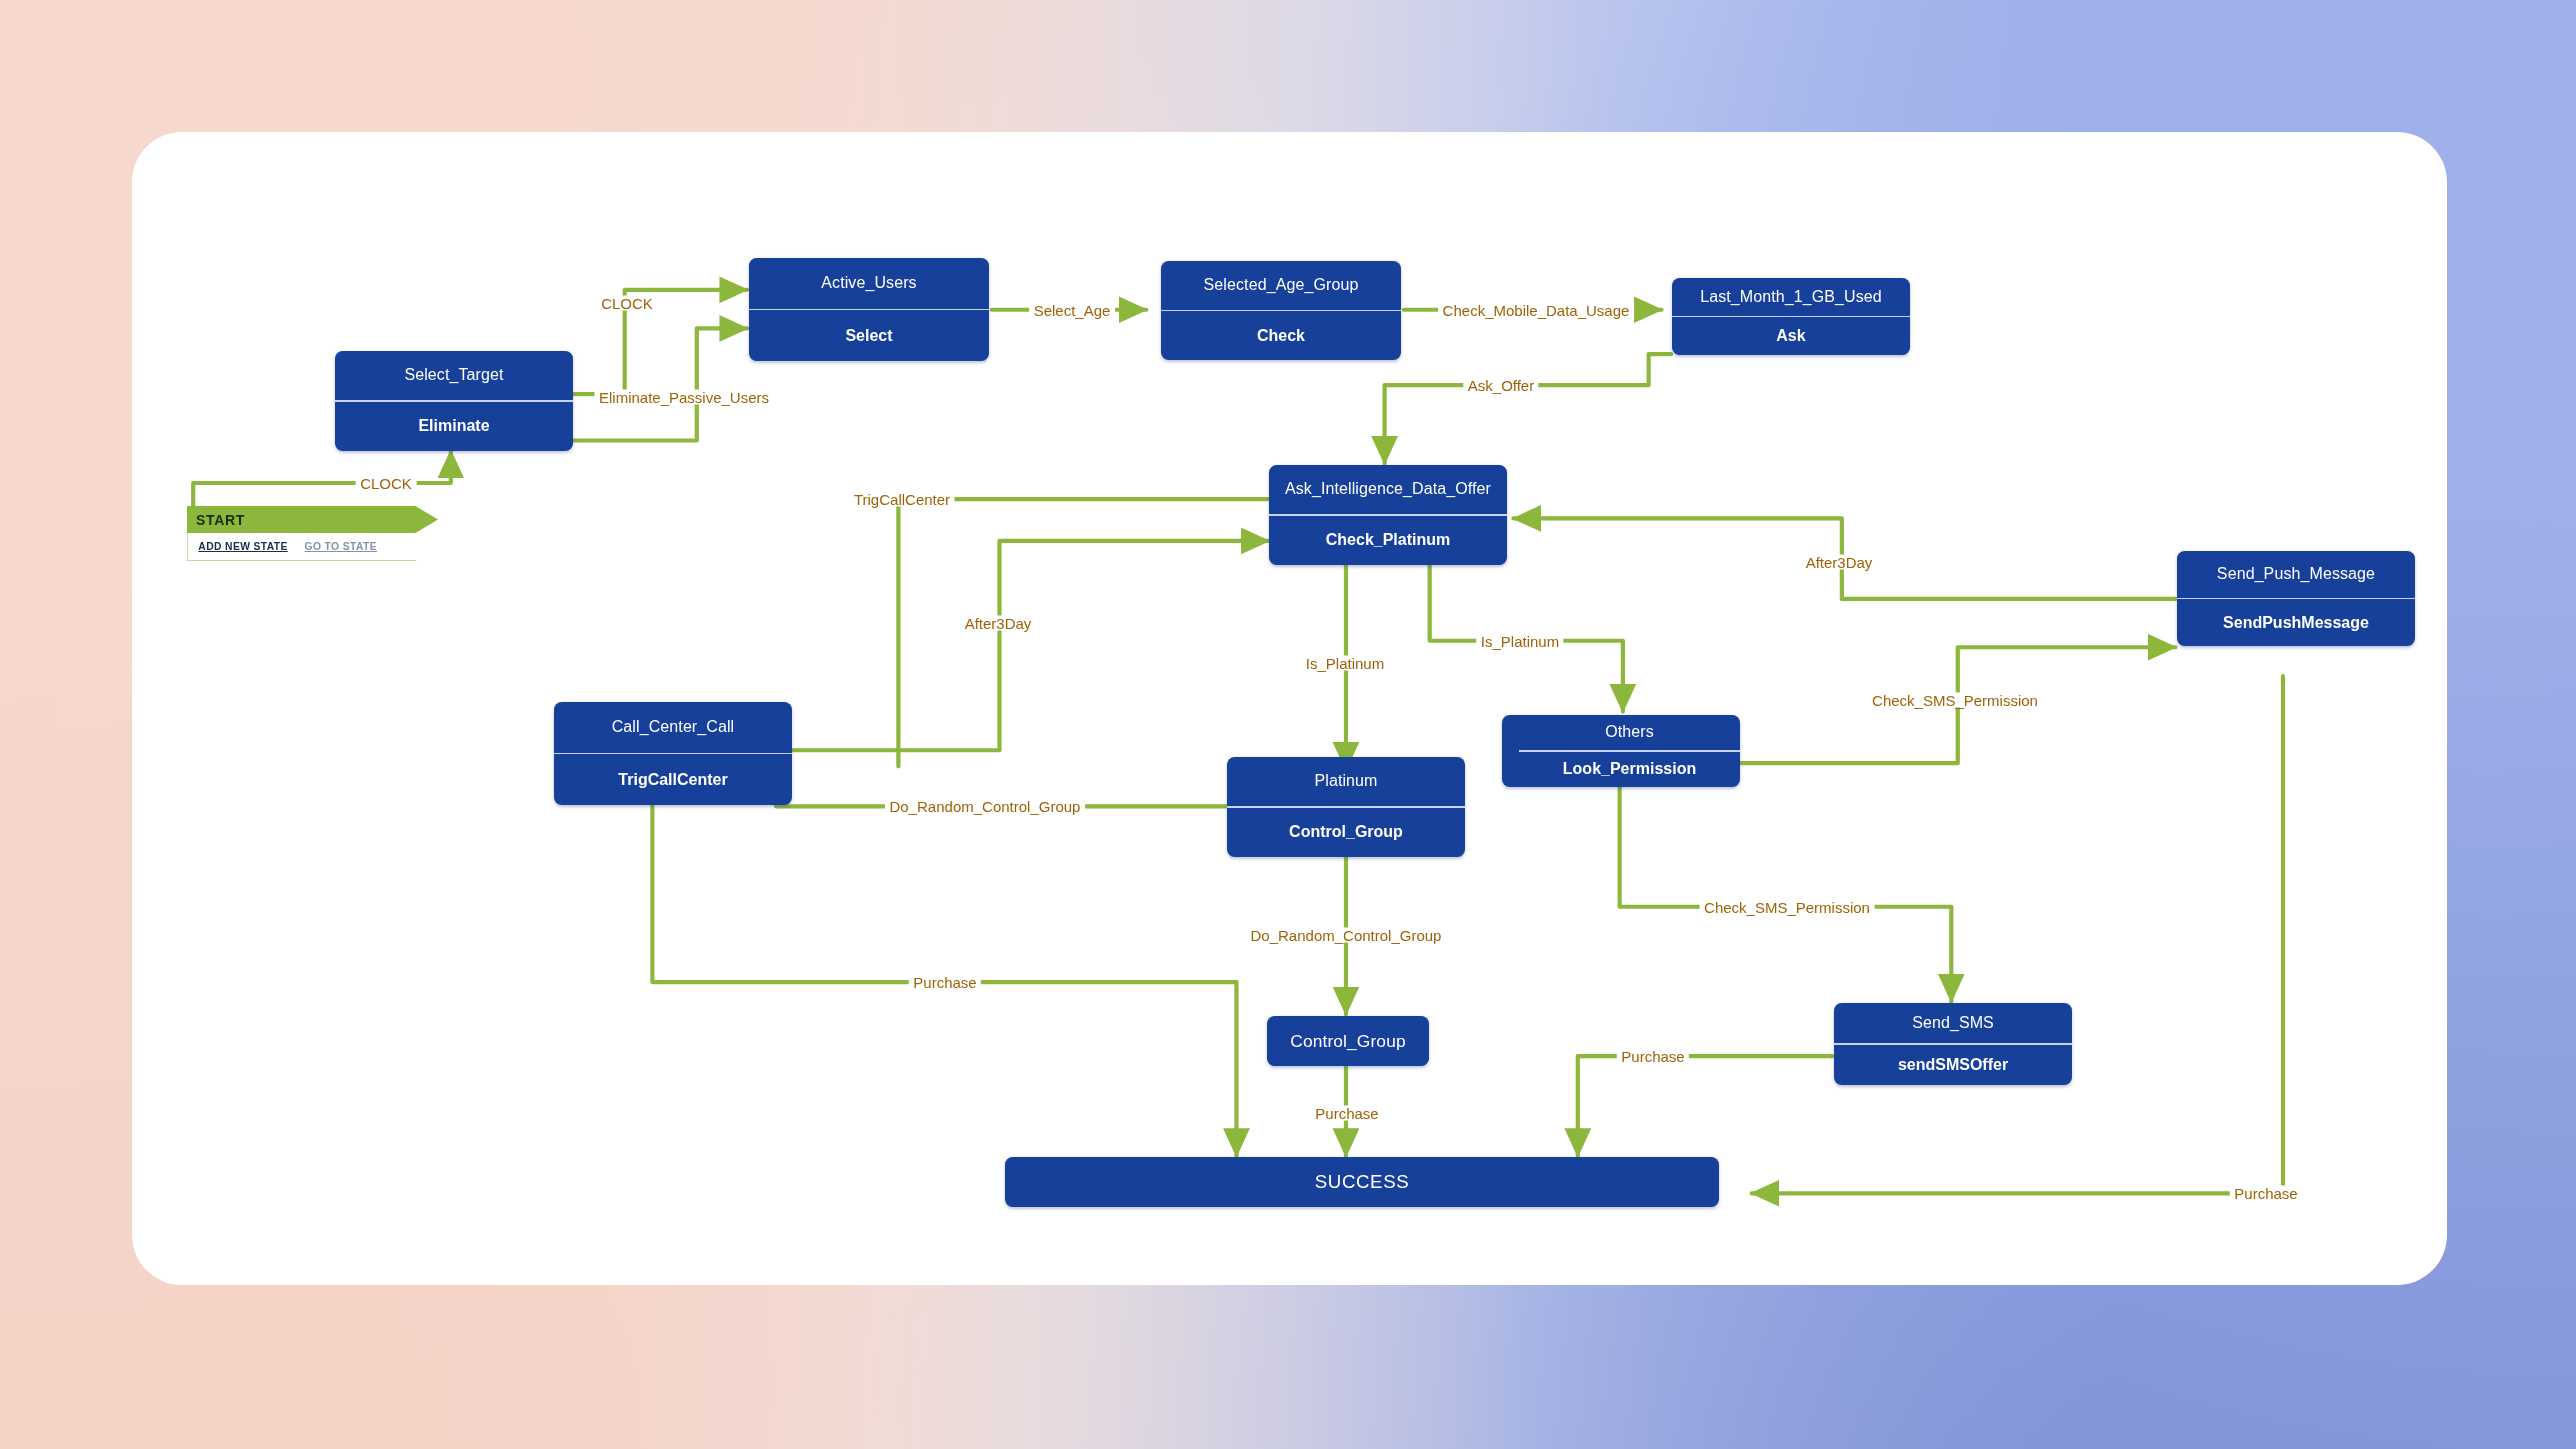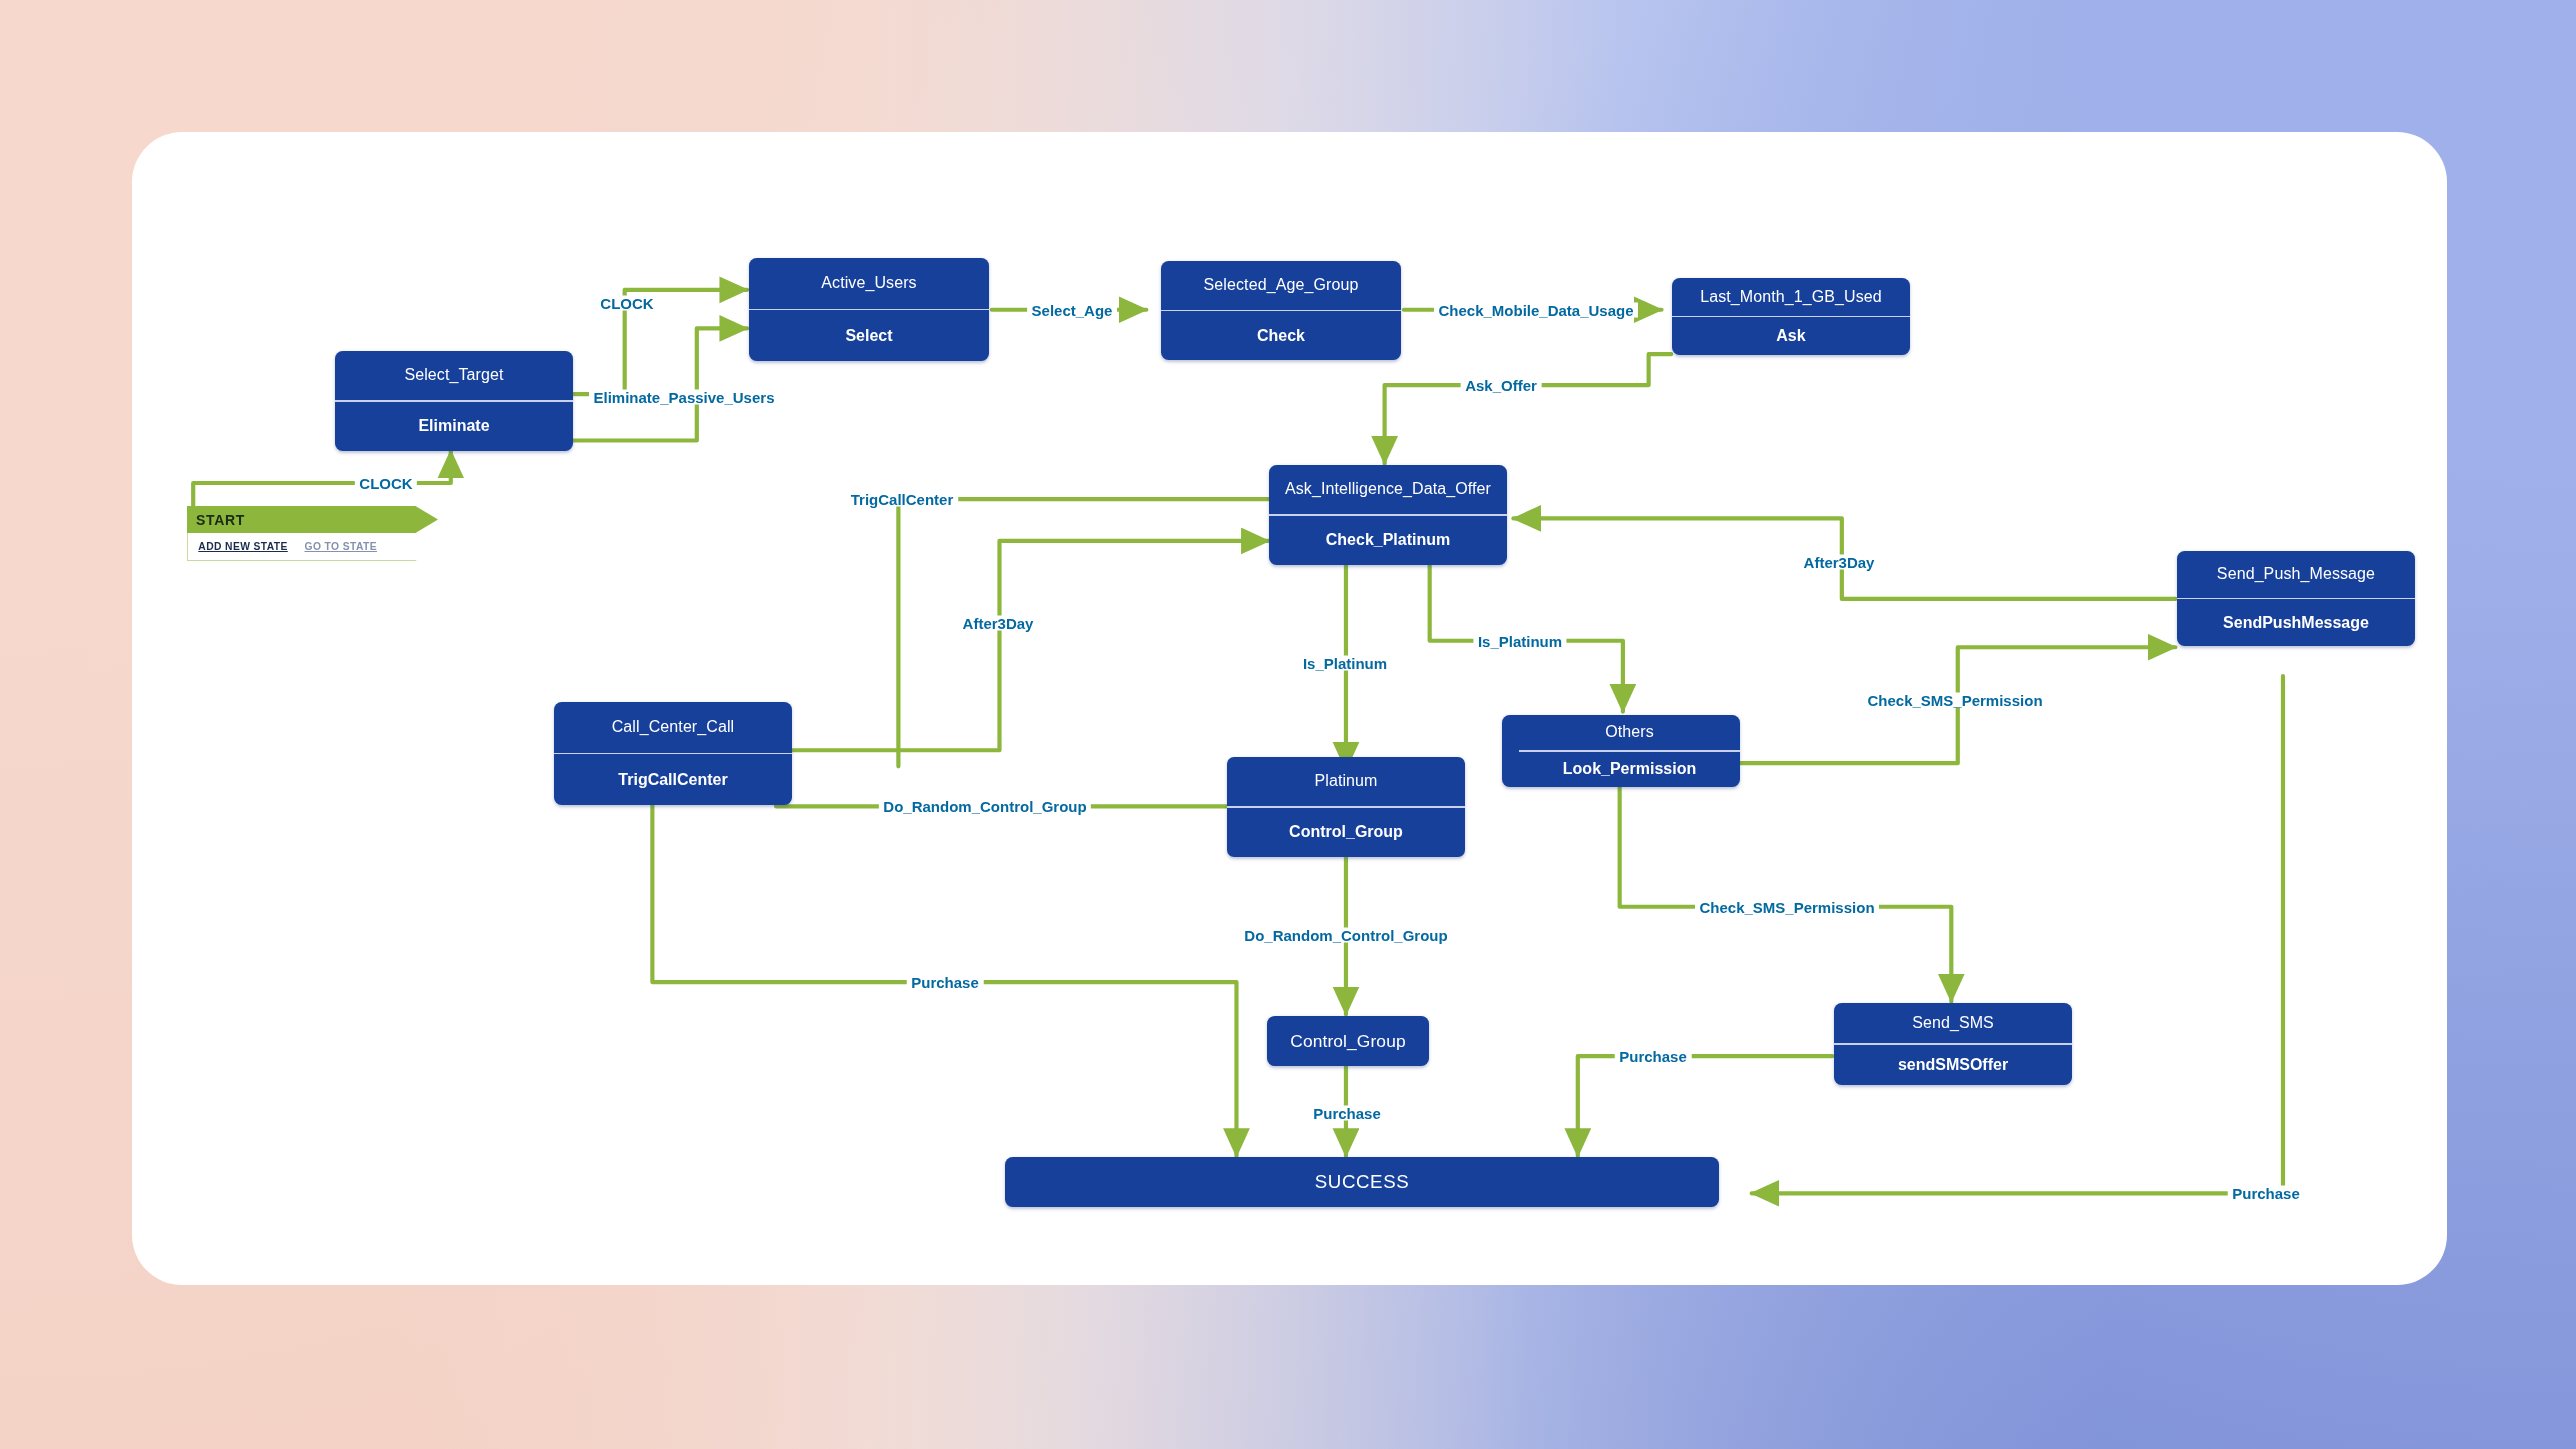--- a/index.html
+++ b/index.html
@@ -139,23 +139,23 @@
     letter-spacing: 0.4px;
     text-decoration: underline;
     white-space: nowrap;
   }
   .start-link.primary { color: #1b2b4d; }
   .start-link.secondary { color: #8492ae; }
 
   
   .edge-label {
     position: absolute;
-    color: #0369a1;
+    color: #a16207;
     font-size: 15px;
-    font-weight: 700;
+    font-weight: 400;
     white-space: nowrap;
     transform: translate(-50%, -50%);
     background: #ffffff;
     padding: 0 4.5px;
     line-height: 1;
   }
 </style>
 </head>
 <body>
 
@@ -275,21 +275,21 @@
     <div class="divider"></div>
     <div class="action">Check_Platinum</div>
   </div>
 
   <div class="node" style="left:554px; top:702px; width:238px; height:103px;">
     <div class="title">Call_Center_Call</div>
     <div class="divider"></div>
     <div class="action">TrigCallCenter</div>
   </div>
 
-  <div class="node" style="left:1227px; top:757px; width:238px; height:100px;border-radius:7px;">
+  <div class="node" style="left:1227px; top:757px; width:238px; height:100px;">
     <div class="title">Platinum</div>
     <div class="divider"></div>
     <div class="action">Control_Group</div>
   </div>
 
   <div class="node" style="left:1502px; top:715px; width:238px; height:72px;padding-left:17px;">
     <div class="title">Others</div>
     <div class="divider"></div>
     <div class="action">Look_Permission</div>
   </div>

